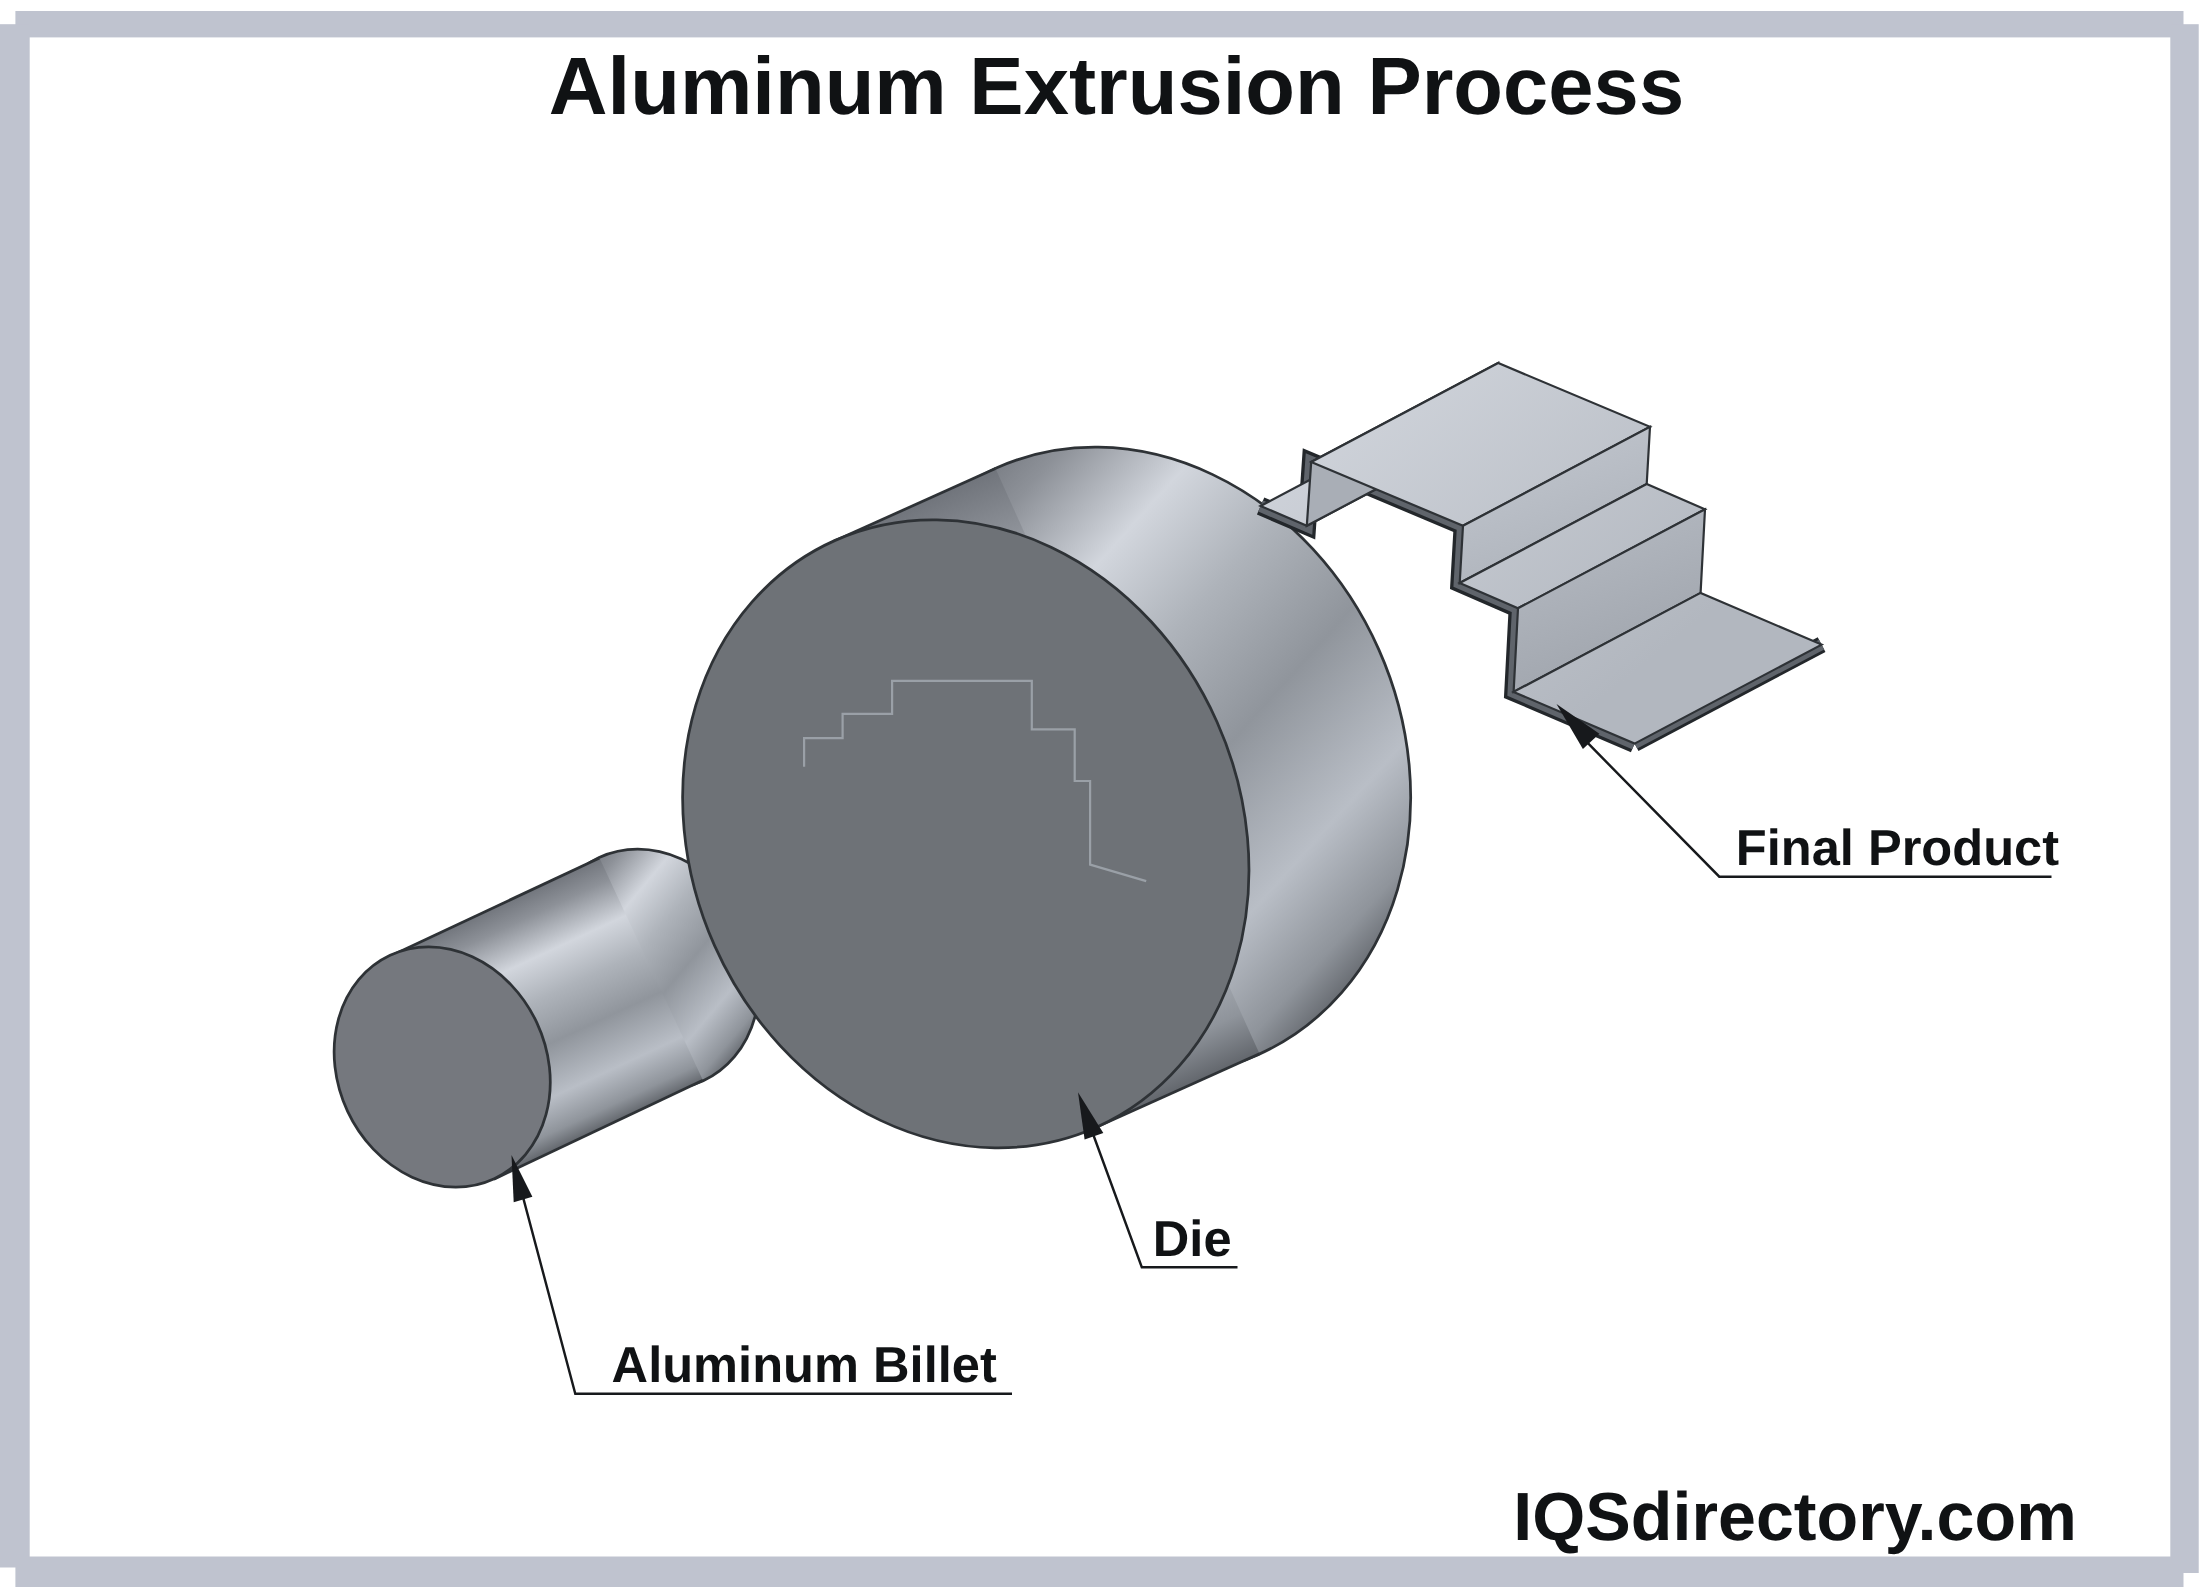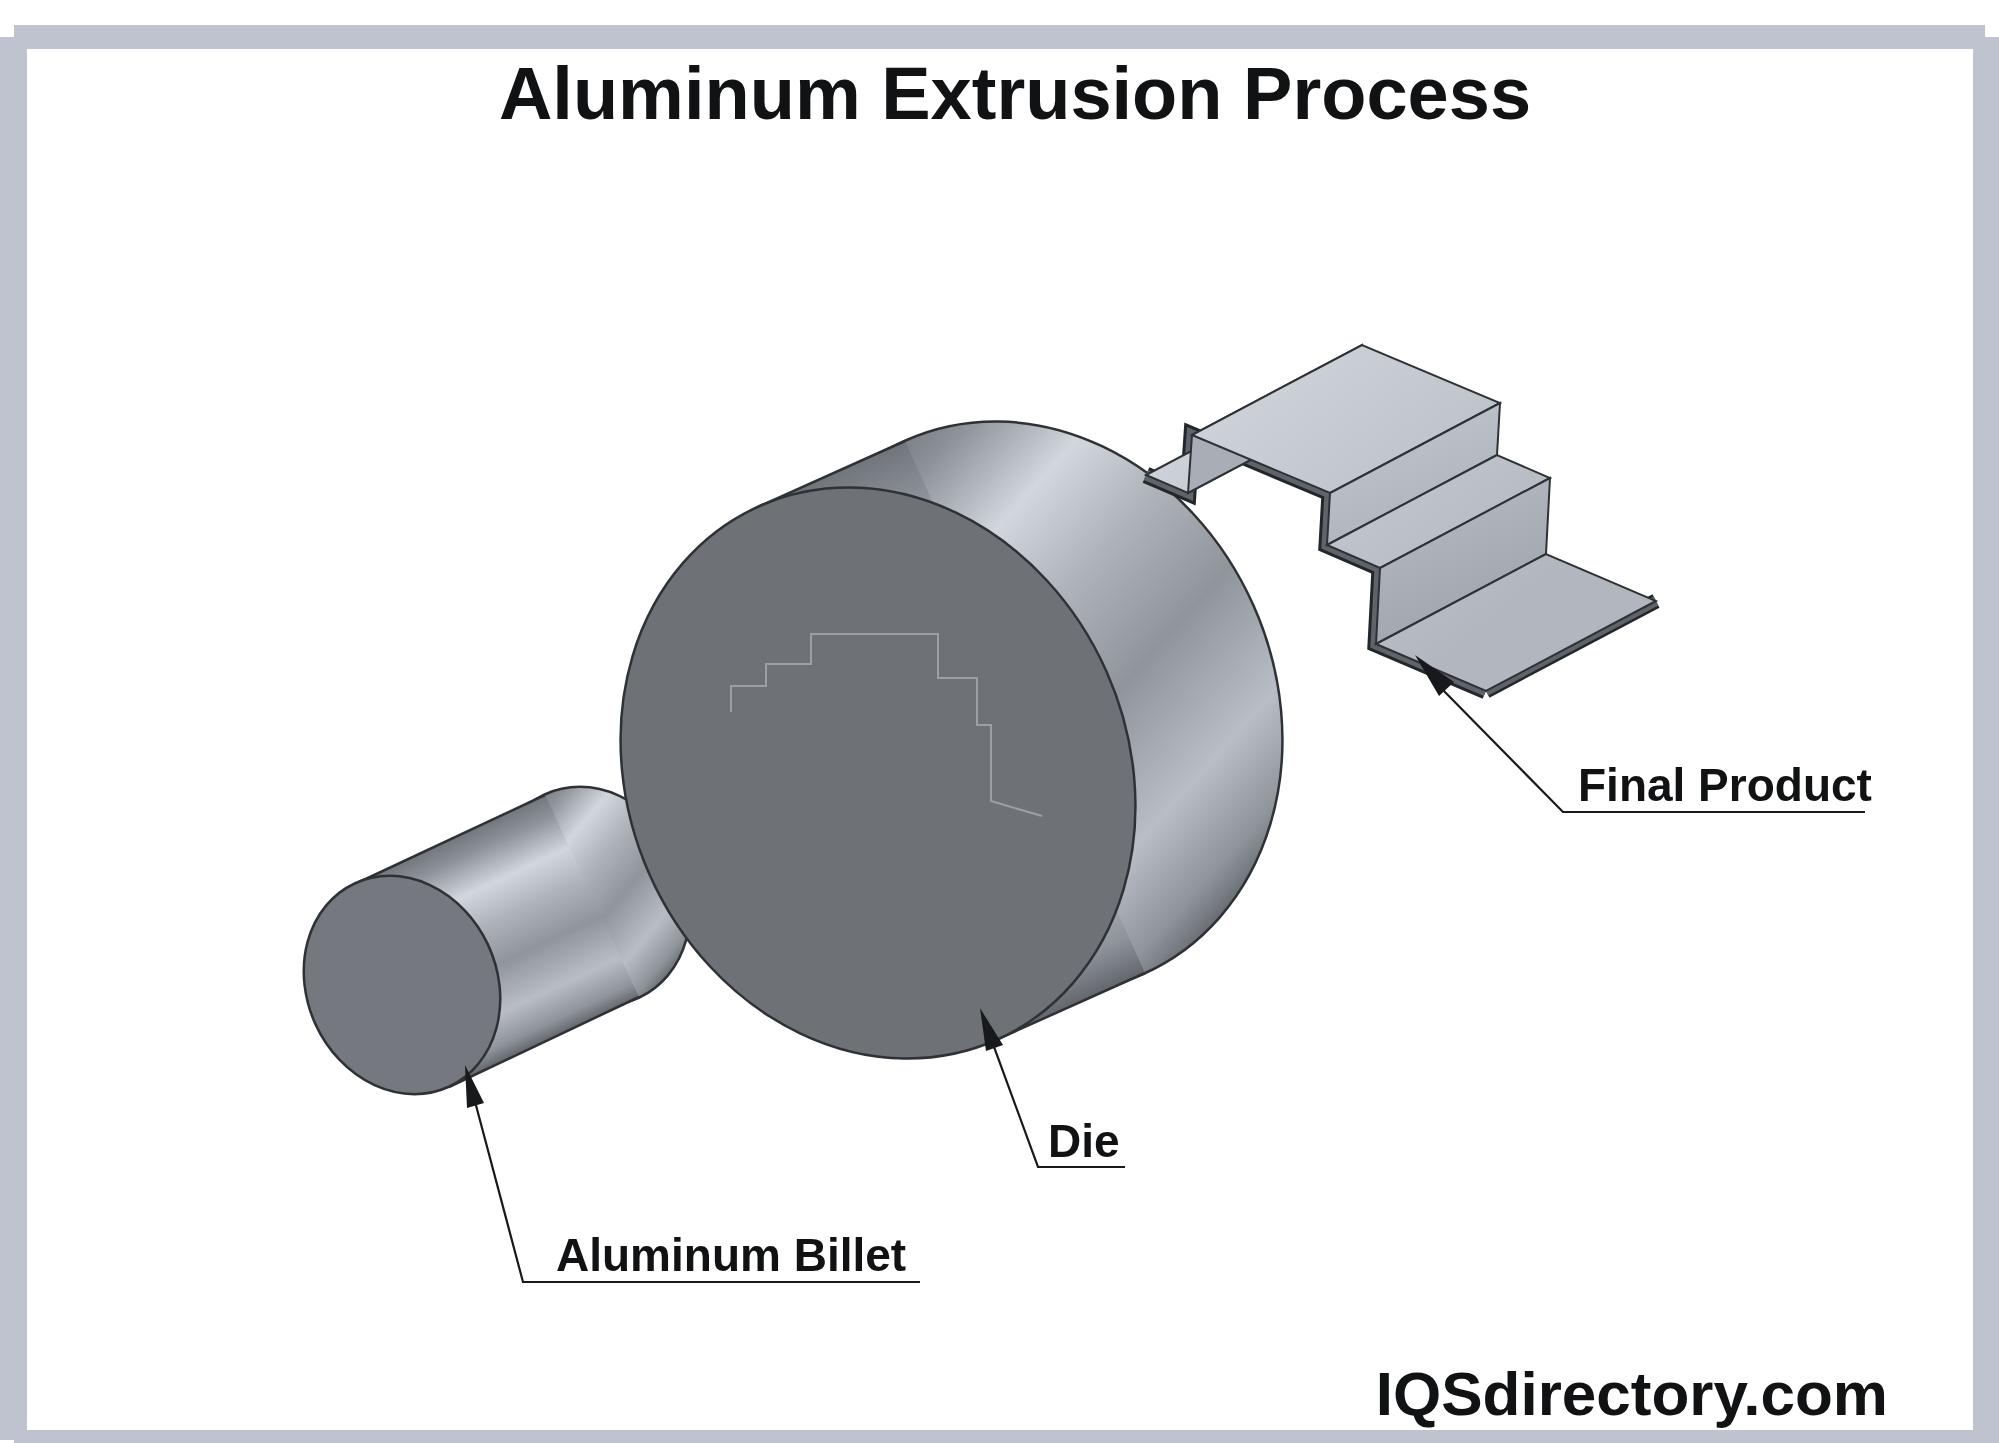--- a/index.html
+++ b/index.html
@@ -8,21 +8,20 @@
     background: #ffffff;
     width: 1999px;
     height: 1443px;
     overflow: hidden;
   }
   .stage {
     position: relative;
     width: 1999px;
     height: 1425px;
     background: #ffffff;
-    margin-top: 15px;
   }
   svg { display: block; }
   .title-text {
     font-family: "Liberation Sans", sans-serif;
     font-weight: bold;
     font-size: 74px;
   }
   .label-text {
     font-family: "Liberation Sans", sans-serif;
     font-weight: bold;

